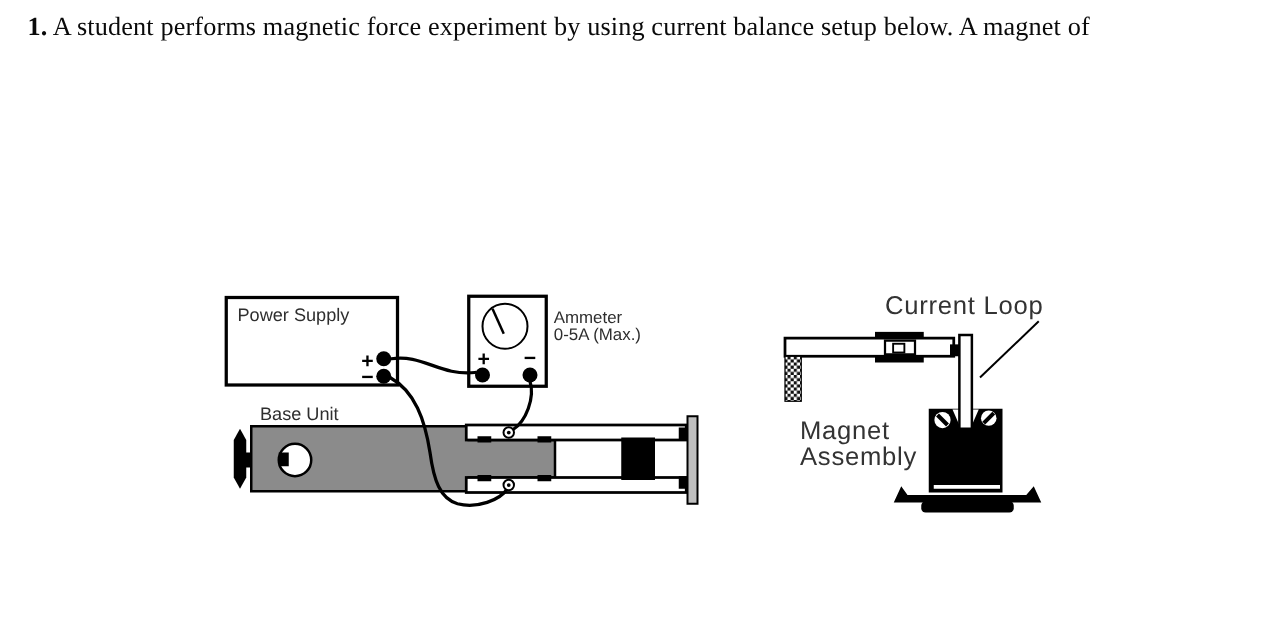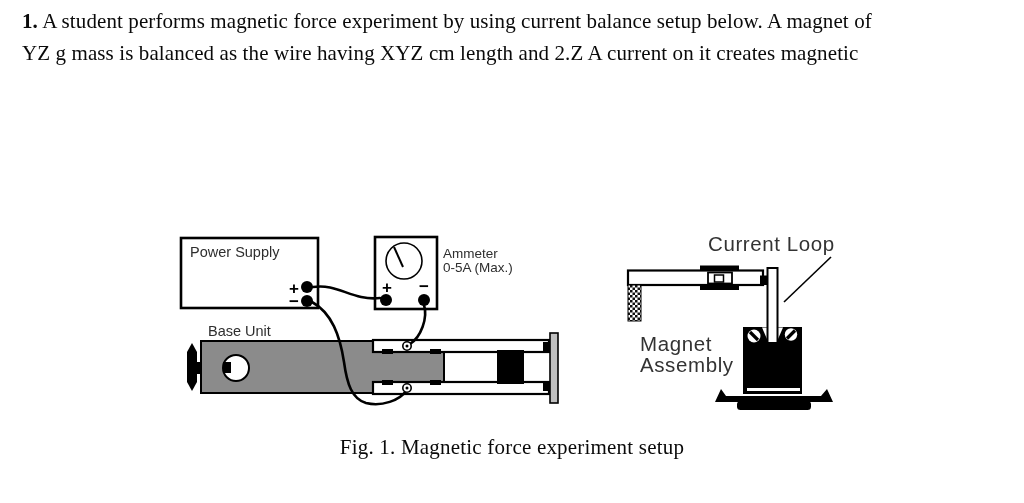--- a/index.html
+++ b/index.html
@@ -22,21 +22,20 @@
   .sign{font-family:"Liberation Sans",sans-serif;font-size:17px;font-weight:bold;fill:#000;}
   .wire{fill:none;stroke:#000;stroke-width:2.6;stroke-linecap:round;}
 </style>
 </head>
 <body>
 
 <div id="page">
 
   <div id="problem">
     <div class="pline"><span class="bold">1.</span><span> A student performs magnetic force experiment by using current balance setup below. A magnet of</span></div>
-    <div class="pline">YZ g mass is balanced as the wire having XYZ cm length and 2.Z A current on it creates magnetic</div>
   </div>
 
   <svg id="fig-svg" viewBox="0 225 1024 192">
     <defs>
       <pattern id="checker" width="5" height="5" patternUnits="userSpaceOnUse">
         <rect x="0" y="0" width="5" height="5" fill="#ffffff"></rect>
         <rect x="0" y="0" width="2.5" height="2.5" fill="#111"></rect>
         <rect x="2.5" y="2.5" width="2.5" height="2.5" fill="#111"></rect>
       </pattern>
     </defs>
@@ -127,15 +126,14 @@
       <rect x="747" y="388" width="53" height="3" fill="#fff"></rect>
 
       <rect x="767.5" y="268" width="10" height="75" fill="#fff" stroke="#000" stroke-width="2"></rect>
       <polygon points="768.5,343 776.5,343 772.5,350" fill="#000"></polygon>
 
       <path d="M715,402 L721,389 L726,396 L821,396 L827,389 L833,402 Z" fill="#000"></path>
       <rect x="737" y="401" width="74" height="9" rx="3.5" fill="#000"></rect>
     </g>
   </svg>
 
-  <div id="caption">Fig. 1. Magnetic force experiment setup</div>
 
 </div>
 
 </body></html>

